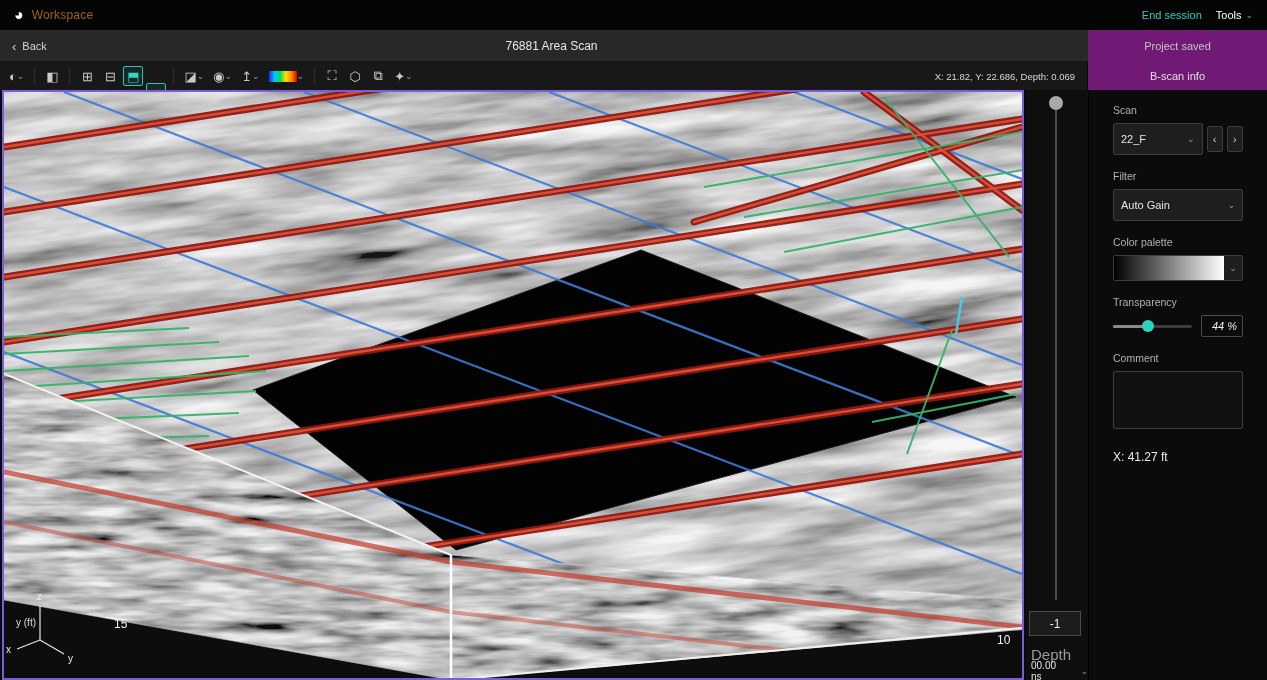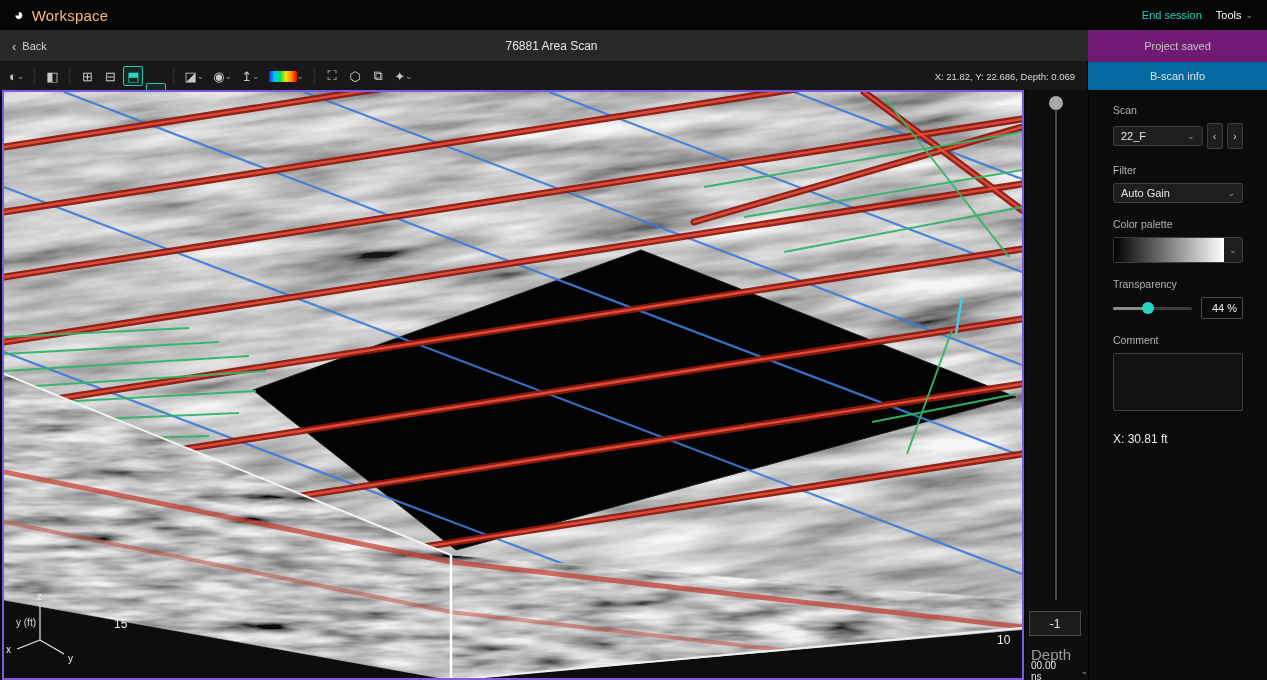--- a/index.html
+++ b/index.html
@@ -3,67 +3,67 @@
 <meta charset="utf-8">
 <style>
   html,body{margin:0;padding:0;background:#000;font-family:"Liberation Sans",sans-serif;}
   #app{position:relative;width:1267px;height:680px;overflow:hidden;background:#0a0a0a;color:#ddd;}
   .abs{position:absolute;}
 
   
   #topbar{left:0;top:0;width:1267px;height:30px;background:#050505;display:flex;align-items:center;justify-content:space-between;padding:0 14px;box-sizing:border-box;}
   #topbar .left{display:flex;align-items:center;gap:8px;}
   .logo-glyph{font-size:16px;color:#fff;line-height:1;}
-  .app-title{font-size:15px;color:#fdba74;letter-spacing:.2px;}
+  .app-title{font-size:12px;color:#a16207;letter-spacing:.2px;}
   #topbar .right{display:flex;align-items:center;gap:14px;font-size:11px;}
   .end-session{color:#1fd0bd;cursor:pointer;}
   .tools{color:#fff;display:flex;align-items:center;gap:4px;}
   .caret{font-size:9px;color:#9a9a9a;line-height:1;}
 
   
   #titlebar{left:0;top:30px;width:1267px;height:32px;background:#282828;border-bottom:1px solid #171717;box-sizing:border-box;}
   .back-btn{position:absolute;left:12px;top:0;height:32px;display:flex;align-items:center;gap:6px;font-size:11px;color:#d5d5d5;cursor:pointer;}
   .back-chev{font-size:13px;color:#cfcfcf;}
   .scan-title{position:absolute;left:15px;right:179px;top:0;height:32px;display:flex;align-items:center;justify-content:center;font-size:12px;color:#e8e8e8;}
   .saved-seg{position:absolute;right:0;top:0;width:179px;height:32px;background:#701a75;display:flex;align-items:center;justify-content:center;font-size:11px;color:#c4c4c4;}
 
   
   #toolbar{left:0;top:62px;width:1267px;height:28px;background:#181818;display:flex;align-items:center;padding:0 6px;box-sizing:border-box;gap:3px;}
   .tb-icon{height:20px;min-width:20px;padding:0 2px;display:flex;align-items:center;justify-content:center;color:#c9c9c9;font-size:13px;border:1px solid transparent;border-radius:2px;cursor:pointer;box-sizing:border-box;}
   .tb-icon.small-label{font-size:9px;font-weight:bold;margin-top:34px;}
   .tb-icon.selected{border-color:#21c7b4;color:#2bd8c4;background:rgba(33,199,180,.08);}
   .tb-group-sep{width:1px;height:14px;background:#303030;margin:0 4px;}
   .palette-chip{width:28px;height:11px;border-radius:1px;background:linear-gradient(90deg,#2222ee,#00c8ff,#00dd55,#ffe000,#ff8a00,#e00000);}
   .tb-coords{position:absolute;right:192px;top:62px;height:28px;display:flex;align-items:center;font-size:9.5px;color:#d8d8d8;}
-  .panel-header{position:absolute;right:0;top:62px;width:179px;height:28px;background:#0369a1;border-left:1px solid #000;display:flex;align-items:center;justify-content:center;font-size:11px;color:#e0e0e0;}
+  .panel-header{position:absolute;right:0;top:62px;width:179px;height:28px;background:#701a75;border-left:1px solid #000;display:flex;align-items:center;justify-content:center;font-size:11px;color:#e0e0e0;}
 
   
   #viewport{left:2px;top:90px;width:1022px;height:590px;border:2px solid #7d5be0;box-sizing:border-box;background:#101010;overflow:hidden;}
   #viewport svg{display:block;}
 
   
   #depth-strip{left:1026px;top:90px;width:62px;height:590px;background:#0e0e0e;}
   .v-track{position:absolute;left:29px;top:14px;width:2px;height:496px;background:#4a4a4a;}
   .v-handle{position:absolute;left:23px;top:6px;width:14px;height:14px;border-radius:50%;background:#a8a8a8;cursor:pointer;}
   .depth-offset-box{position:absolute;left:3px;top:521px;width:52px;height:25px;background:#1c1c1c;border:1px solid #4a4a4a;display:flex;align-items:center;justify-content:center;font-size:12px;color:#eee;box-sizing:border-box;}
   .depth-label{position:absolute;left:5px;top:556px;font-size:15px;color:#9a9a9a;}
   .depth-value{position:absolute;left:5px;top:570px;font-size:10px;color:#e8e8e8;display:flex;align-items:center;gap:15px;cursor:pointer;}
 
   
   #panel{left:1088px;top:90px;width:179px;height:590px;background:#0b0b0b;border-left:1px solid #000;box-sizing:border-box;padding:14px 24px;}
   .pl-label{font-size:10.5px;color:#b2b2b2;margin-bottom:7px;}
   .pl-gap{height:15px;}
-  .select{height:20px;background:#1e1e1e;border:1px solid #3c3c3c;border-radius:2px;display:flex;align-items:center;justify-content:space-between;padding:0 7px;font-size:11px;color:#e6e6e6;cursor:pointer;box-sizing:border-box;}
+  .select{height:32px;background:#1e1e1e;border:1px solid #3c3c3c;border-radius:2px;display:flex;align-items:center;justify-content:space-between;padding:0 7px;font-size:11px;color:#e6e6e6;cursor:pointer;box-sizing:border-box;}
   .scan-row{display:flex;align-items:center;gap:4px;}
   .scan-row .select{width:109px;}
   .nav-btn{width:20px;height:26px;background:#1e1e1e;border:1px solid #3c3c3c;border-radius:2px;display:flex;align-items:center;justify-content:center;font-size:11px;color:#cfcfcf;cursor:pointer;box-sizing:border-box;}
   .palette-select{height:26px;border:1px solid #3c3c3c;border-radius:2px;display:flex;cursor:pointer;overflow:hidden;box-sizing:border-box;}
   .palette-grad{flex:1;background:linear-gradient(90deg,#000,#fff);}
   .palette-caret{width:18px;background:#1e1e1e;display:flex;align-items:center;justify-content:center;}
-  .transp-row{display:flex;align-items:center;gap:9px;}
+  .transp-row{display:flex;align-items:center;gap:9px;font-style:italic;}
   .h-slider{position:relative;flex:1;height:14px;cursor:pointer;}
   .h-track{position:absolute;left:0;right:0;top:6px;height:3px;background:#3c3c3c;border-radius:2px;}
   .h-fill{position:absolute;left:0;top:6px;height:3px;background:#8a8a8a;border-radius:2px;}
   .h-handle{position:absolute;top:1px;width:12px;height:12px;border-radius:50%;background:#2bd4bd;}
   .transp-value{width:42px;height:22px;border:1px solid #4a4a4a;border-radius:2px;display:flex;align-items:center;justify-content:flex-end;padding:0 5px;font-size:11px;color:#eee;box-sizing:border-box;}
   .comment-box{width:100%;height:58px;background:#111;border:1px solid #3f3f3f;border-radius:2px;box-sizing:border-box;resize:none;color:#ddd;font-family:"Liberation Sans",sans-serif;font-size:11px;}
   .x-readout{margin-top:17px;font-size:12px;color:#ececec;}
 </style>
 </head>
 <body>
@@ -327,16 +327,16 @@
         <div class="h-fill" style="width: 44%;"></div>
         <div class="h-handle" style="left: calc(44% - 6px);"></div>
       </div>
       <div class="transp-value">44 %</div>
     </div>
 
     <div class="pl-gap"></div>
     <div class="pl-label">Comment</div>
     <textarea class="comment-box" style=""></textarea>
 
-    <div class="x-readout">X: 30.81 ft</div>
+    <div class="x-readout">X: 41.27 ft</div>
   </div>
 
 </div>
 
 </body></html>

